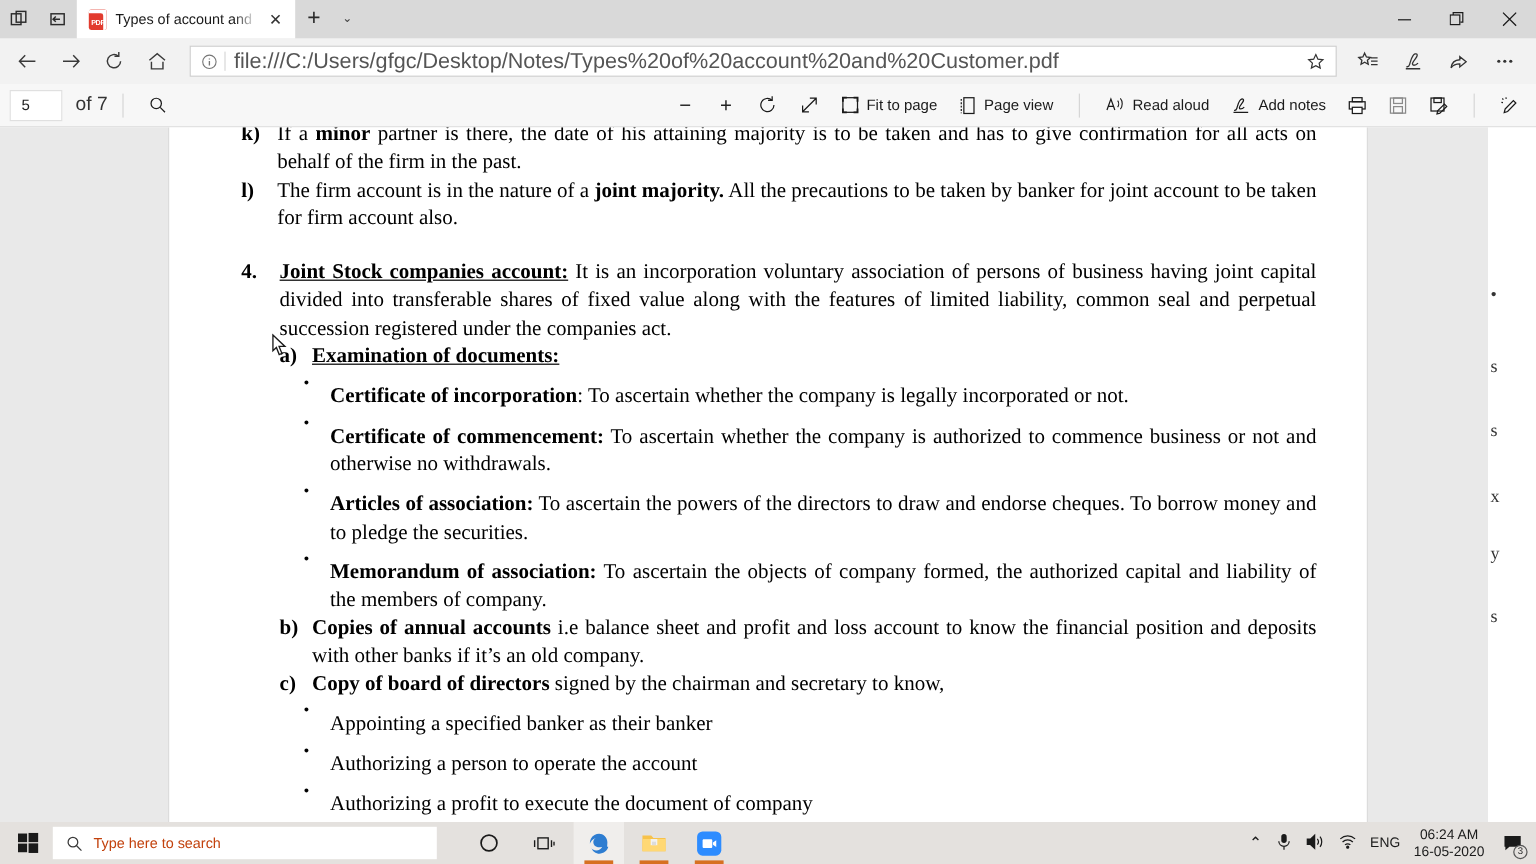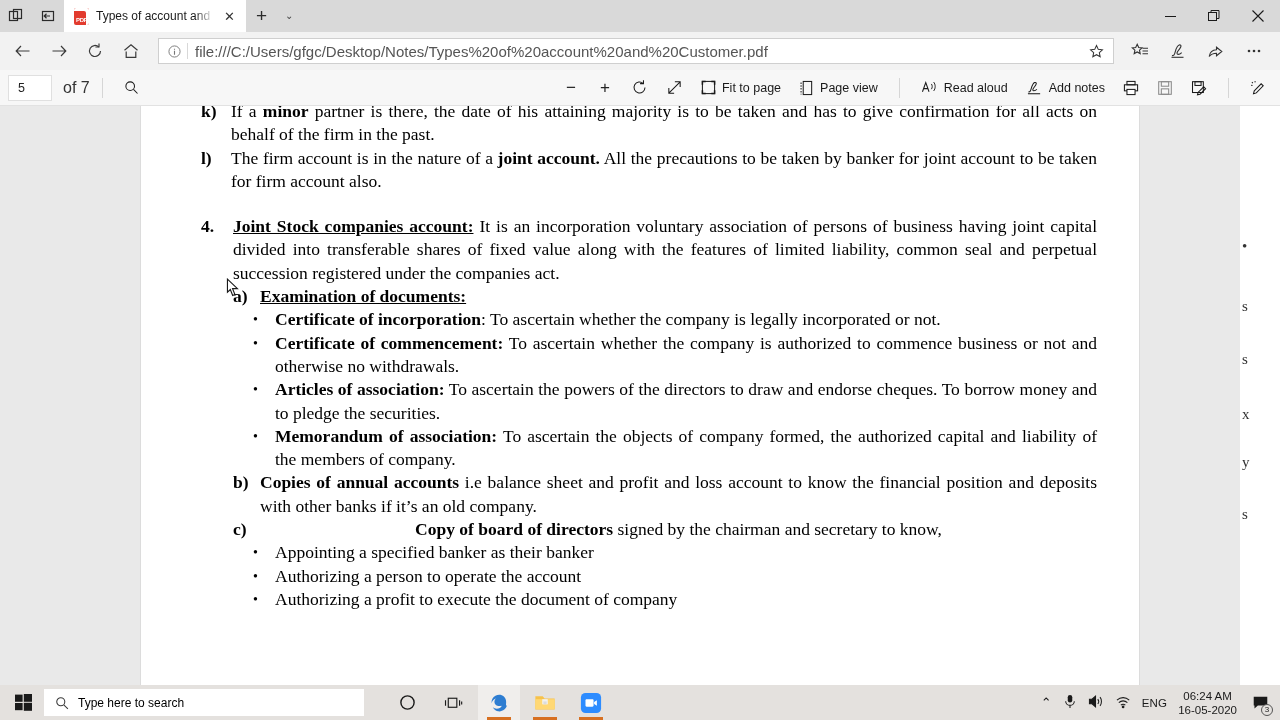--- a/index.html
+++ b/index.html
@@ -51,21 +51,21 @@
     height:38px; background:#f2f2f2; display:flex; align-items:center;
     padding:0 6px; gap:2px;
   }
   .navbtn { width:34px; height:30px; display:flex; align-items:center; justify-content:center; color:#3a3a3a; }
   .urlwrap {
     flex:1; height:26px; background:#ffffff; border:1px solid #cfcfcf;
     display:flex; align-items:center; margin:0 6px 0 8px; padding:0 4px 0 6px;
   }
   .info-ico { width:18px; display:flex; align-items:center; justify-content:center; color:#767676; flex:none; }
   .url-sep { width:1px; height:16px; background:#d8d8d8; margin:0 7px 0 4px; flex:none; }
-  .url-text { font-size:15px; color:#555; flex:1; white-space:nowrap; overflow:hidden; }
+  .url-text { font-size:18px; color:#555; flex:1; white-space:nowrap; overflow:hidden; }
   .star-btn { width:26px; height:24px; display:flex; align-items:center; justify-content:center; color:#333; flex:none; }
   .nav-right { display:flex; align-items:center; gap:2px; padding-right:2px; }
   .nav-right .navbtn { width:36px; }
 
   
   .pdfbar {
     height:36px; background:#f7f7f7; border-bottom:1px solid #e2e2e2;
     display:flex; align-items:center; font-size:12.5px; color:#1a1a1a;
   }
   .pagenum-box {
@@ -97,21 +97,21 @@
   .clip-top { margin-top:-6px; }
 
   
   .li { display:flex; margin-bottom:0; }
   .li-mark { flex:none; font-weight:bold; }
   .li-body { flex:1; text-align:justify; }
   .mk-k { width:30px; }
   .mk-num { width:32px; }
   .bullet-row { display:flex; }
   .bullet-dot { flex:none; width:42px; text-align:left; padding-left:20px; font-size:14px; line-height:23.3px; }
-  .bullet-body { flex:1; text-align:justify; }
+  .bullet-body { flex:1; text-align:justify;margin-top:10px; }
 
   
   .edgepanel {
     position:absolute; right:0; top:0; width:40px; bottom:0;
     background:#ffffff; overflow:hidden;
   }
   .edgeglyph { position:absolute; left:2px; font-family:"Liberation Serif", serif; font-size:15px; color:#333; }
 
   
   .cursor { position:absolute; left:226px; top:172px; width:14px; height:20px; }
@@ -119,21 +119,21 @@
   
   .taskbar {
     position:absolute; left:0; bottom:0; width:1280px; height:35px;
     background:#e4e1de; display:flex; align-items:center;
   }
   .startbtn { width:46px; height:35px; display:flex; align-items:center; justify-content:center; }
   .searchbox {
     width:320px; height:27px; background:#fff; display:flex; align-items:center;
     gap:9px; padding-left:11px; margin-left:-2px;
   }
-  .searchbox .ph { font-size:12px; color:#000000; }
+  .searchbox .ph { font-size:12px; color:#c2410c; }
   .tb-icons { display:flex; align-items:center; margin-left:22px; gap:4px; }
   .tb-ico { width:42px; height:35px; display:flex; align-items:center; justify-content:center; position:relative; }
   .tb-ico.active { background:#f0eeec; }
   .tb-ico .underline { position:absolute; bottom:0; left:9px; right:9px; height:3px; background:#d77021; }
   .tray { margin-left:auto; display:flex; align-items:center; gap:11px; padding-right:8px; font-size:11.5px; color:#1a1a1a; }
   .clock { text-align:center; line-height:14px; font-size:11.5px; }
   .noti { position:relative; width:24px; height:24px; display:flex; align-items:center; justify-content:center; }
   .noti-badge {
     position:absolute; right:-1px; bottom:-1px; width:12px; height:12px; border-radius:50%;
     border:1px solid #555; background:#e4e1de; font-size:8px; color:#222;
@@ -355,21 +355,21 @@
           <div class="li-mark mk-k ln">k)</div>
           <div class="li-body ln">
             <span class="b" style="font-weight:normal">If a </span><span class="b">minor</span><span> partner is there, the date of his attaining majority is to be taken and has to give confirmation for all acts on behalf of the firm in the past.</span>
           </div>
         </div>
 
         
         <div class="li">
           <div class="li-mark mk-k ln">l)</div>
           <div class="li-body ln">
-            <span>The firm account is in the nature of a </span><span class="b">joint account.</span><span> All the precautions to be taken by banker for joint account to be taken for firm account also.</span>
+            <span>The firm account is in the nature of a </span><span class="b">joint majority.</span><span> All the precautions to be taken by banker for joint account to be taken for firm account also.</span>
           </div>
         </div>
 
         
         <div class="li" style="margin-top:22px;">
           <div class="li-mark mk-num ln">4.</div>
           <div class="li-body ln">
             <span class="b u">Joint Stock companies account:</span><span> It is an incorporation voluntary association of persons of business having joint capital divided into transferable shares of fixed value along with the features of limited liability, common seal and perpetual succession registered under the companies act.</span>
           </div>
         </div>
@@ -414,21 +414,21 @@
         <div class="li" style="margin-left:32px;">
           <div class="li-mark ln" style="width:27px">b)</div>
           <div class="li-body ln">
             <span class="b">Copies of annual accounts</span><span> i.e balance sheet and profit and loss account to know the financial position and deposits with other banks if it’s an old company.</span>
           </div>
         </div>
 
         
         <div class="li" style="margin-left:32px;">
           <div class="li-mark ln" style="width:27px">c)</div>
-          <div class="li-body ln" style="text-align:center;">
+          <div class="li-body ln" style="text-align:left;">
             <span class="b">Copy of board of directors</span><span> signed by the chairman and secretary to know,</span>
           </div>
         </div>
 
         
         <div style="margin-left:32px;">
           <div class="bullet-row">
             <div class="bullet-dot">•</div>
             <div class="bullet-body ln" style="text-align:left;">Appointing a specified banker as their banker</div>
           </div>

